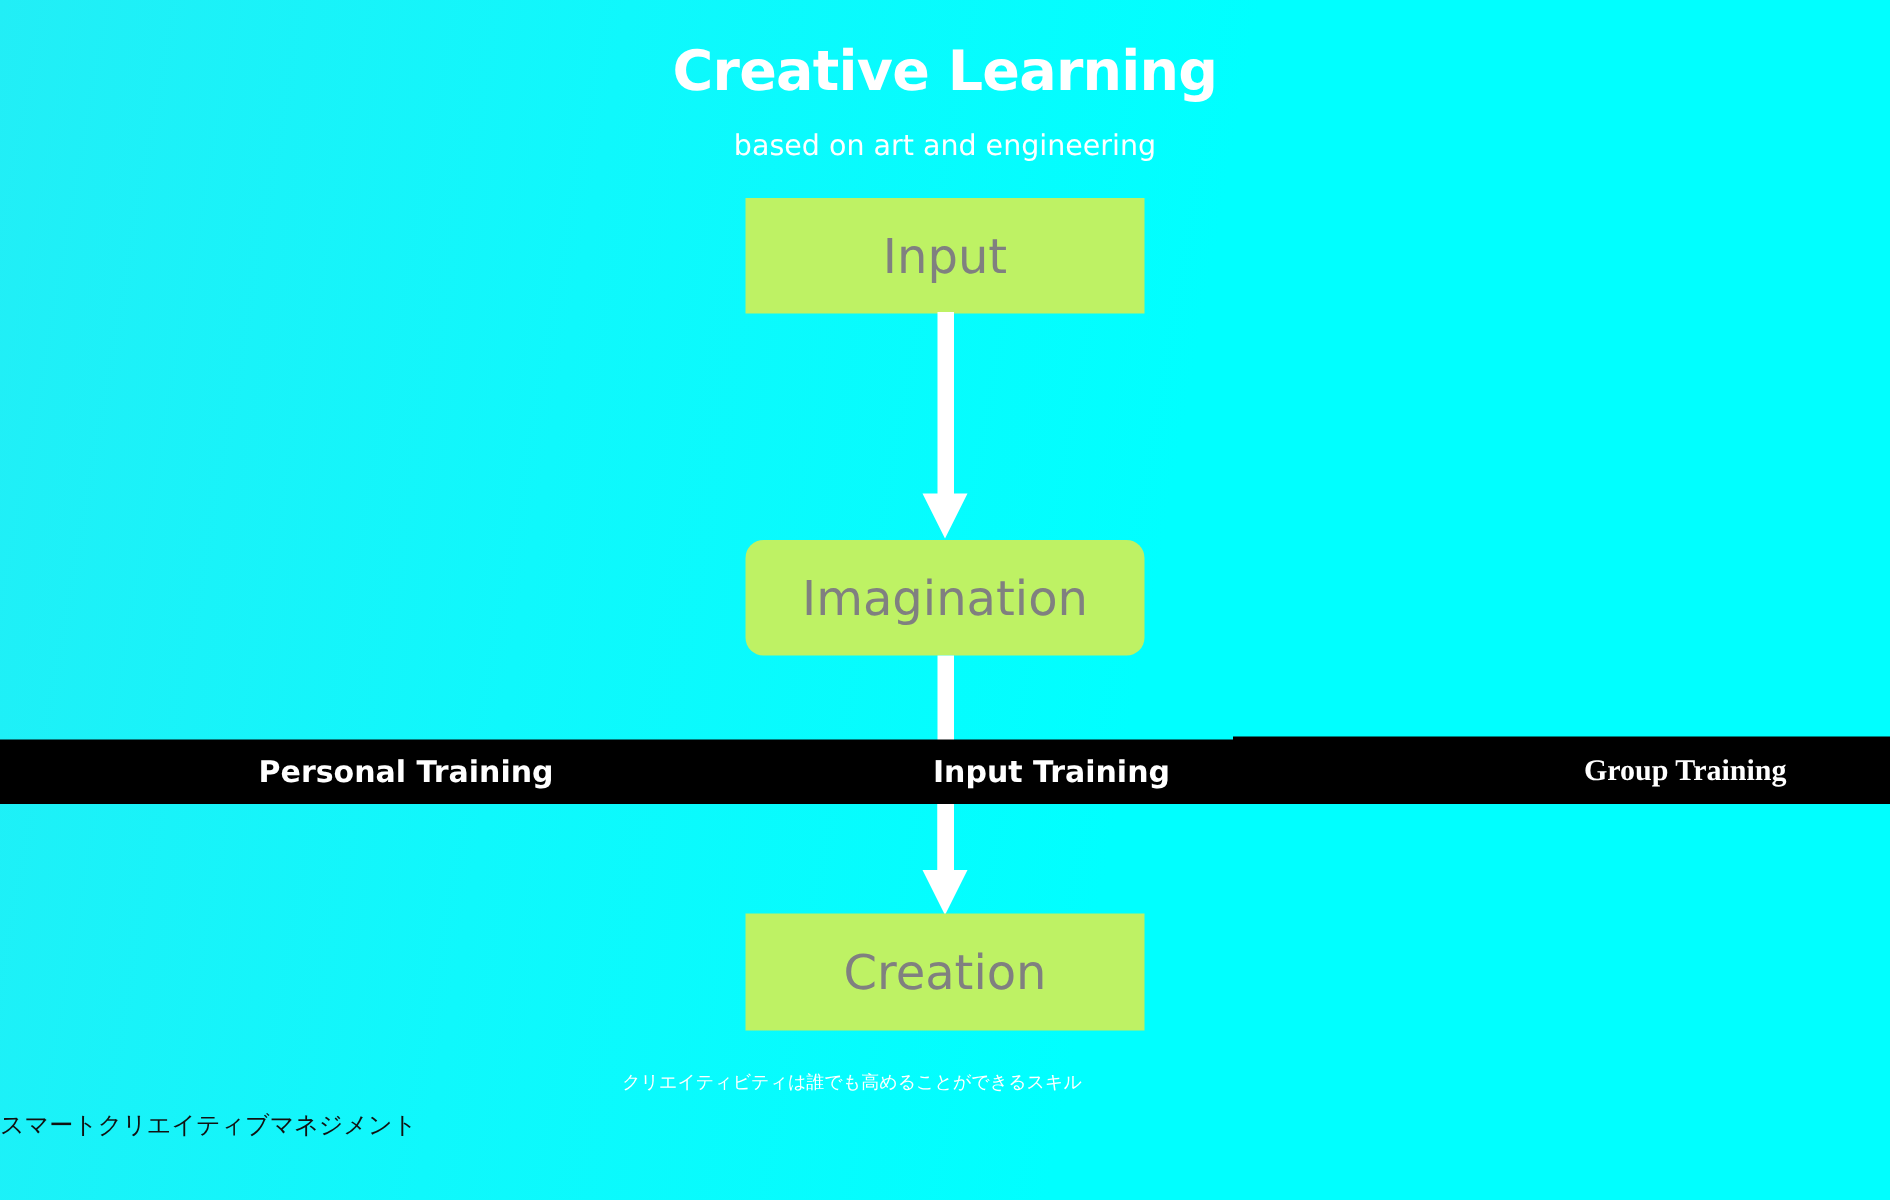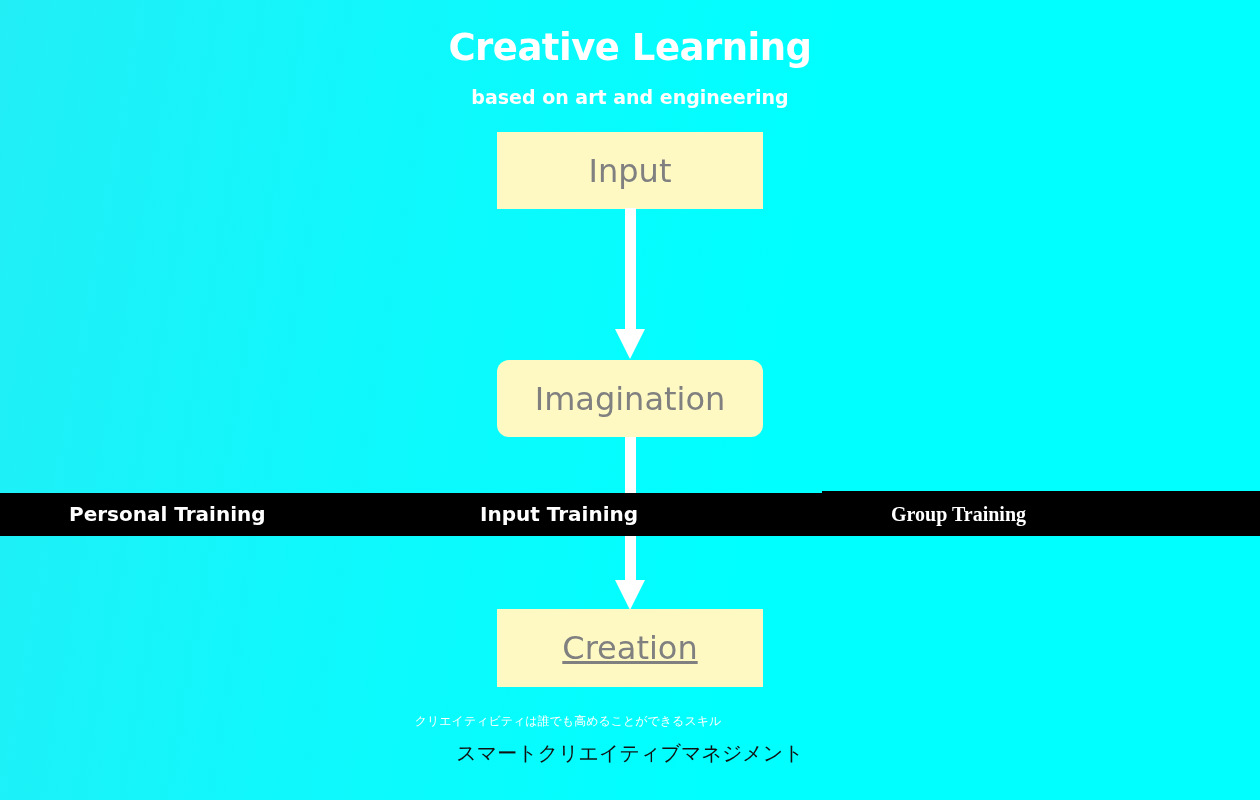--- a/index.html
+++ b/index.html
@@ -7,48 +7,48 @@
     width: 1260px; height: 800px; overflow: hidden; position: relative;
     background: linear-gradient(100deg, #22eef6 0%, #0ff8fc 30%, #00ffff 60%, #00ffff 100%);
     font-family: "DejaVu Sans", "Liberation Sans", sans-serif;
   }
   .title {
     position: absolute; left: 0; width: 1260px; top: 26px; text-align: center;
     color: #ffffff; font-weight: bold; font-size: 37px; letter-spacing: -0.5px;
   }
   .subtitle {
     position: absolute; left: 0; width: 1260px; top: 86px; text-align: center;
-    color: #ffffff; font-weight: bold; font-size: 19px;
+    color: #ffffff; font-weight: normal; font-size: 19px;
   }
   .box {
     position: absolute; left: 497px; width: 266px; height: 77px;
-    background: #fef9c3; color: #808080; font-size: 32px;
+    background: #bef264; color: #808080; font-size: 32px;
     display: flex; align-items: center; justify-content: center;
   }
   .shaft { position: absolute; left: 625px; width: 11px; background: #ffffff; }
   .head {
     position: absolute; left: 615px; width: 0; height: 0;
     border-left: 15px solid transparent; border-right: 15px solid transparent;
     border-top: 30px solid #ffffff;
   }
   .bar {
     position: absolute; left: 0; top: 493px; width: 1260px; height: 43px; background: #000000;
   }
   .bar-right { position: absolute; left: 822px; top: 491px; width: 438px; height: 3px; background: #000; }
   .bar-label {
     position: absolute; top: 493px; height: 43px; line-height: 43px;
-    color: #ffffff; font-weight: bold; font-size: 20px; text-align: left; width: 300px;
+    color: #ffffff; font-weight: bold; font-size: 20px; text-align: right; width: 300px;
   }
   .jp-small {
     position: absolute; left: 0; width: 1136px; top: 713px; text-align: center;
     color: #ffffff; font-size: 12px;
   }
   .jp-large {
-    position: absolute; left: 0; width: 1260px; top: 740px; text-align: center;
-    color: #111111; font-size: 20px;
+    position: absolute; left: 0; width: 1260px; top: 740px; text-align: left;
+    color: #111111; font-size: 16px;
   }
 </style>
 </head>
 <body>
 
 <div class="title">Creative Learning</div>
 <div class="subtitle">based on art and engineering</div>
 
 <div class="box" style="top:132px;">
   <span>Input</span>
@@ -63,18 +63,18 @@
 
 <div class="bar"></div>
 <div class="bar-right"></div>
 <div class="bar-label" style="left:69px;">Personal Training</div>
 <div class="bar-label" style="left:480px;">Input Training</div>
 <div class="bar-label" style="left:891px;font-family:Liberation Serif, serif;">Group Training</div>
 
 <div class="shaft" style="top:536px;height:46px;"></div>
 <div class="head" style="top:580px;"></div>
 
-<div class="box" style="top:609px;height:78px;text-decoration:underline;">
+<div class="box" style="top:609px;height:78px;">
   <span>Creation</span>
 </div>
 
 <div class="jp-small">クリエイティビティは誰でも高めることができるスキル</div>
 <div class="jp-large">スマートクリエイティブマネジメント</div>
 
 </body></html>

